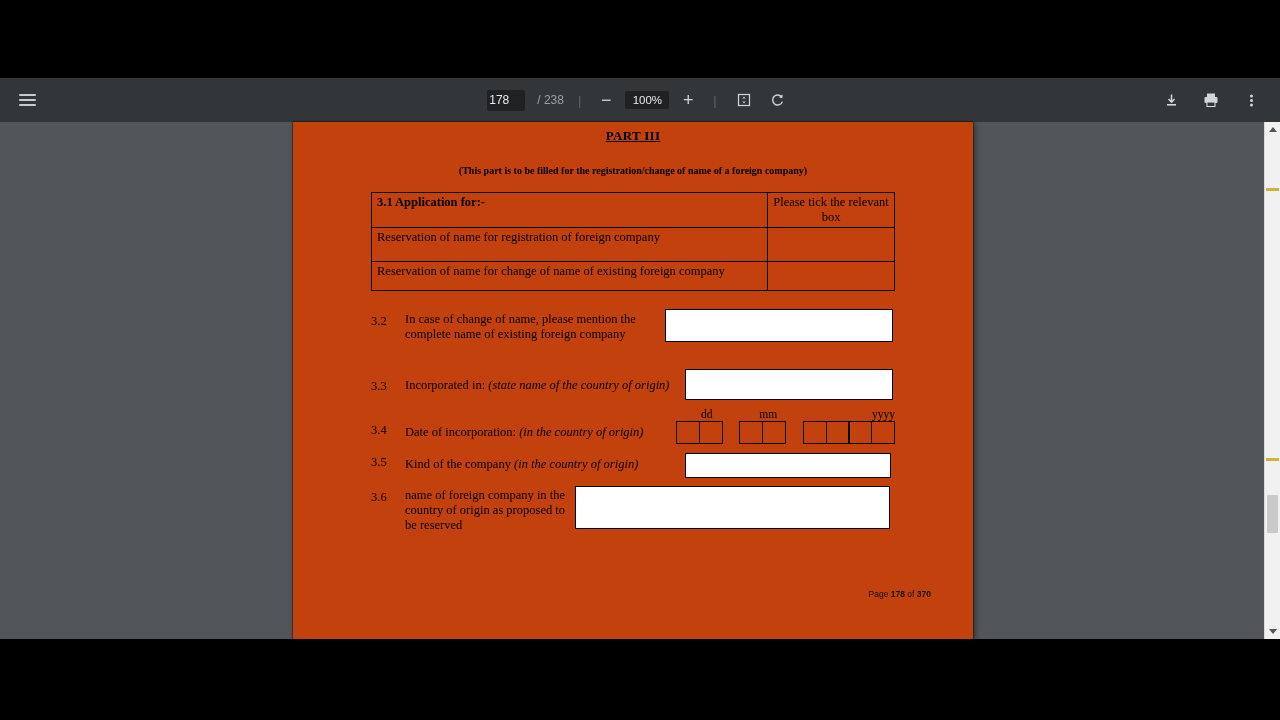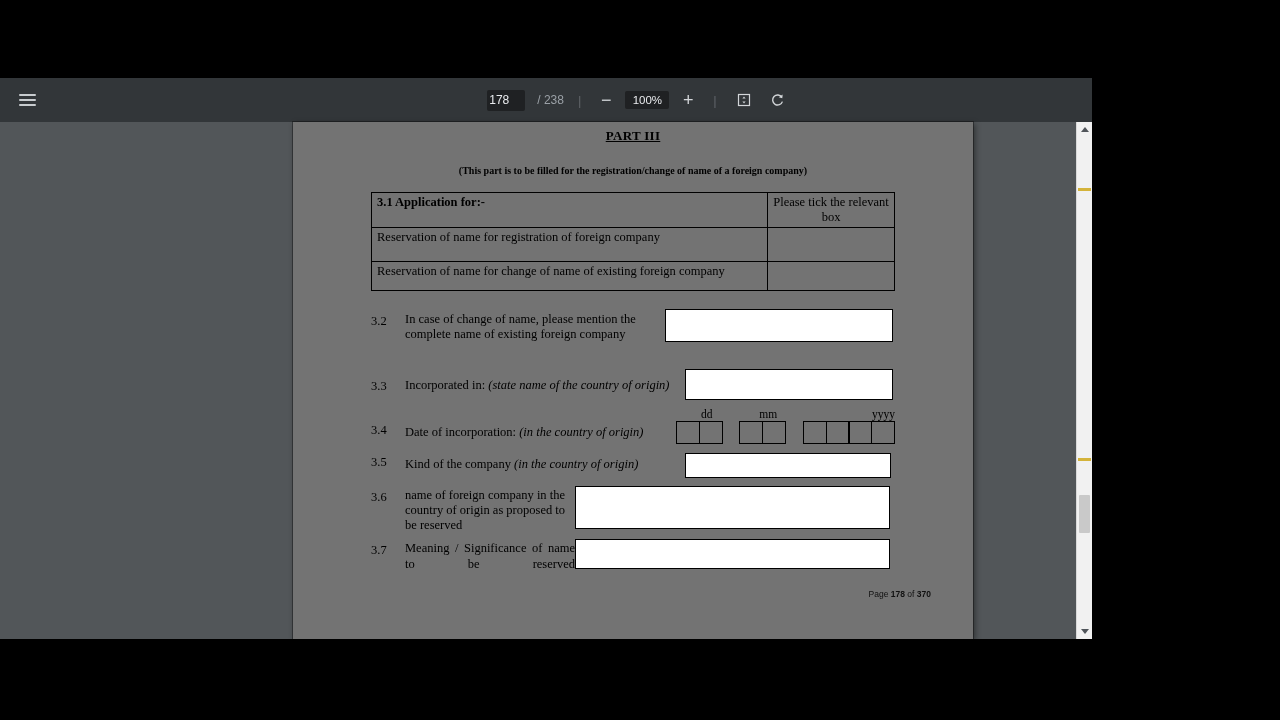--- a/index.html
+++ b/index.html
@@ -12,21 +12,21 @@
     height: 720px;
     overflow: hidden;
     font-family: "Liberation Sans", sans-serif;
   }
 
   
   .screen { position: relative; width: 1280px; height: 720px; background: #000; }
   .letterbox-top { position: absolute; left: 0; top: 0; width: 1280px; height: 78px; background: #000; }
   .letterbox-bottom { position: absolute; left: 0; top: 639px; width: 1280px; height: 81px; background: #000; }
 
-  .viewer { position: absolute; left: 0; top: 78px; width: 1092px; height: 561px; background: #525659; overflow: hidden; }
+  .viewer { position: absolute; left: 0; top: 78px; width: 1280px; height: 561px; background: #525659; overflow: hidden; }
 
   
   .toolbar {
     position: absolute; left: 0; top: 0; width: 1280px; height: 44px;
     background: #323639;
     display: flex; align-items: center;
   }
   .tb-left { width: 120px; display: flex; align-items: center; padding-left: 14px; }
   .tb-center { flex: 1; display: flex; align-items: center; justify-content: center; gap: 8px; }
   .tb-right { width: 120px; display: flex; align-items: center; justify-content: flex-end; gap: 14px; padding-right: 16px; }
@@ -51,21 +51,21 @@
   .zoom-val {
     background: #1f2123; color: #e8eaed; font-size: 11.5px;
     padding: 3px 7px; border-radius: 2px; min-width: 30px; text-align: center;
   }
   .pm-btn { color: #d3d6d9; font-size: 18px; line-height: 1; width: 22px; text-align: center; cursor: pointer; }
 
   
   .page-shadow {
     position: absolute; left: 293px; top: 44px;
     width: 680px; height: 517px;
-    background: #737373;
+    background: #c2410c;
     box-shadow: 0 0 0 1px rgba(0,0,0,0.35), 2px 2px 6px rgba(0,0,0,0.45);
   }
   .page-inner {
     position: relative;
     width: 100%; height: 100%;
     font-family: "Liberation Serif", serif;
     color: #000;
     padding: 0 22px;
     box-sizing: border-box;
   }
@@ -288,25 +288,20 @@
             </div>
             <div class="fbox" style="width:206px;height:25px;"></div>
           </div>
 
           <div class="frow" style="margin-top:10px;">
             <div class="fnum">3.6</div>
             <div class="flabel" style="width:170px;">name of foreign company in the country of origin as proposed to be reserved</div>
             <div class="fbox" style="width:315px;height:43px;margin-top:-2px;"></div>
           </div>
 
-          <div class="frow" style="margin-top:8px;">
-            <div class="fnum">3.7</div>
-            <div class="flabel justify-lbl" style="width:170px;">Meaning / Significance of name to be reserved</div>
-            <div class="fbox" style="width:315px;height:30px;margin-top:-2px;"></div>
-          </div>
 
         </div>
 
         <div class="page-footer">
           <span>Page </span><b>178</b><span> of </span><b>370</b>
         </div>
 
       </div>
     </div>
 

